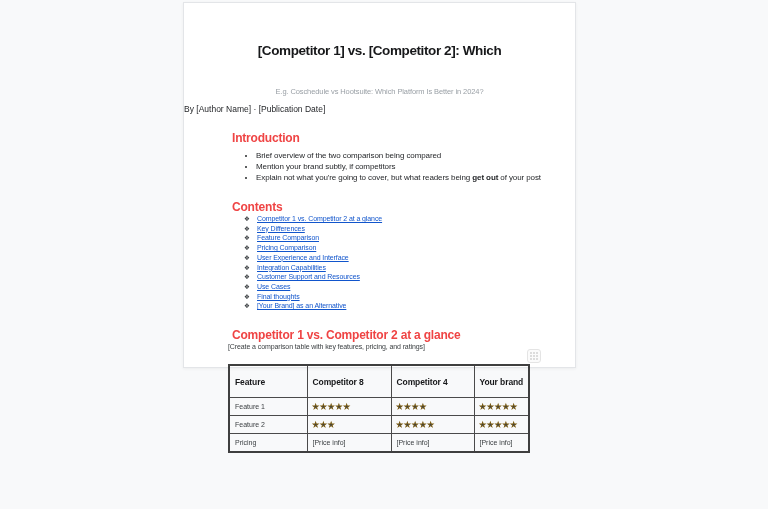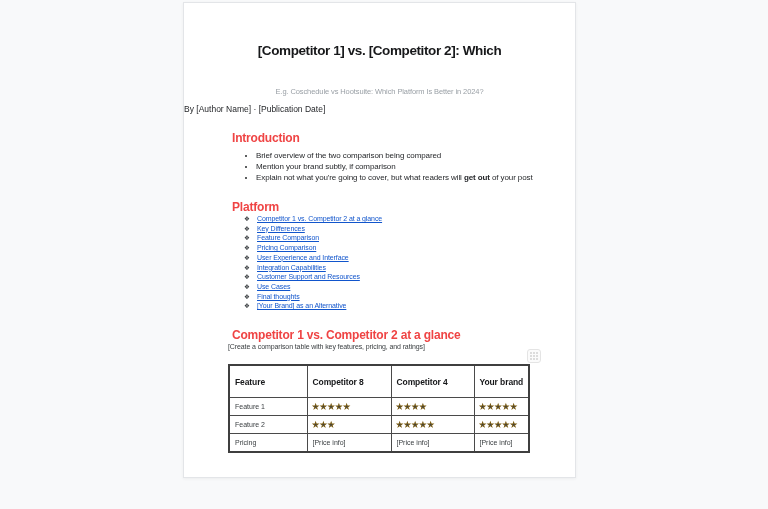--- a/index.html
+++ b/index.html
@@ -12,21 +12,21 @@
     width: 768px;
     height: 509px;
     background: #f8f9fa;
     overflow: hidden;
   }
   .page {
     position: absolute;
     left: 183px;
     top: 2px;
     width: 393px;
-    height: 476px;
+    height: 366px;
     background: #ffffff;
     border: 1px solid #e3e5e8;
     box-sizing: border-box;
     box-shadow: 0 1px 3px rgba(0,0,0,0.05);
     padding-left: 17px;
   }
   .abs { position: absolute; }
 
   .title {
     top: 38px; left: 0; width: 100%;
@@ -153,25 +153,25 @@
     <h1 class="abs title"><span>[Competitor 1] vs. [Competitor 2]: Which</span><br></h1>
 
     <div class="abs subtitle">E.g. Coschedule vs Hootsuite: Which Platform Is Better in 2024?</div>
 
     <div class="abs byline">By [Author Name] · [Publication Date]</div>
 
     <h2 class="abs h2 h-intro">Introduction</h2>
 
     <ul class="abs intro-list">
       <li><span>Brief overview of the two comparison being compared</span></li>
-      <li><span>Mention your brand subtly, if comparison</span></li>
-      <li><span>Explain not what you're going to cover, but what readers will </span><b>get out</b><span> of your post</span></li>
+      <li><span>Mention your brand subtly, if competitors</span></li>
+      <li><span>Explain not what you're going to cover, but what readers being </span><b>get out</b><span> of your post</span></li>
     </ul>
 
-    <h2 class="abs h2 h-contents">Platform</h2>
+    <h2 class="abs h2 h-contents">Contents</h2>
 
     <ul class="abs toc">
       <li>
           <span class="diamond">❖</span>
           <a>Competitor 1 vs. Competitor 2 at a glance</a>
         </li>
       <li>
           <span class="diamond">❖</span>
           <a>Key Differences</a>
         </li>

